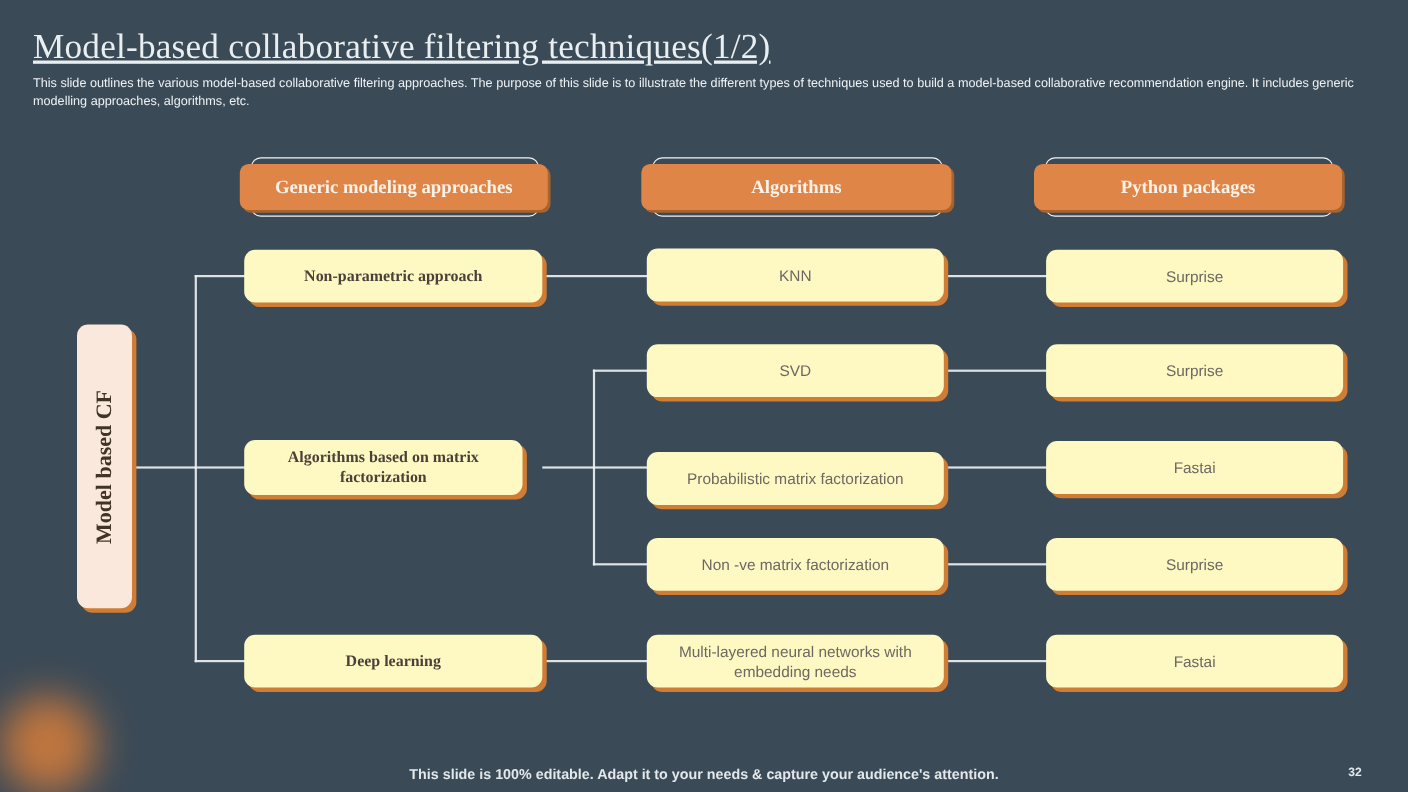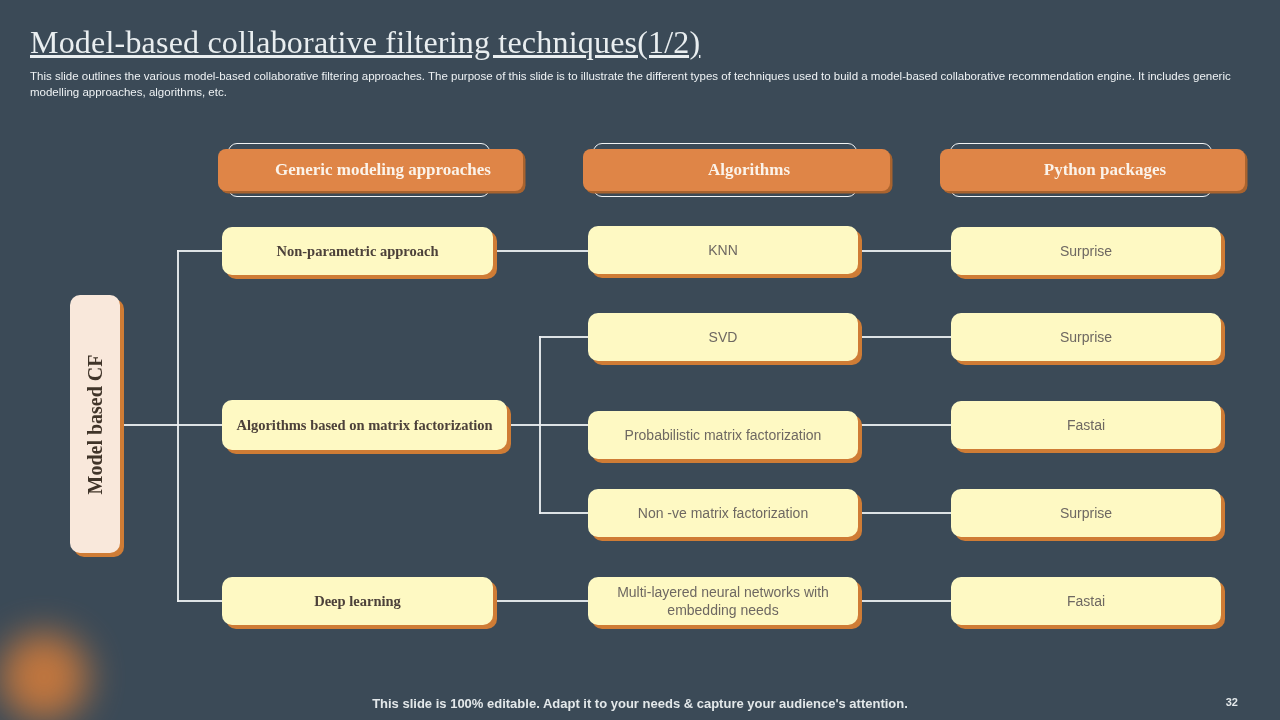--- a/index.html
+++ b/index.html
@@ -27,21 +27,20 @@
   
   .frame{
     position:absolute;border:1.4px solid #f2f4f5;border-radius:9px;z-index:2;
     background:transparent;
   }
   .hdr{
     position:absolute;height:42px;z-index:3;display:flex;align-items:center;justify-content:center;
     background:#df8547;border-radius:8px;
     font-family:"Liberation Serif", serif;font-weight:bold;font-size:17px;color:#fbf3ea;
     box-shadow:2.5px 2.5px 0 #a9632e;
-    padding-left:25px;
   }
   
   .node{
     position:absolute;z-index:3;display:flex;align-items:center;justify-content:center;
     background:#fef9c3;border-radius:10px;box-shadow:4px 4px 0 #cf7c35;
     text-align:center;padding:2px 14px;box-sizing:border-box;
   }
   .node.serif{
     font-family:"Liberation Serif", serif;font-weight:bold;font-size:14.5px;color:#4c413a;
     line-height:1.25;
@@ -105,21 +104,21 @@
 <div class="hdr" style="left:583px;top:149px;width:282px;">Algorithms</div>
 
 <div class="frame" style="left:950px;top:143px;width:260px;height:52px;"></div>
 <div class="hdr" style="left:940px;top:149px;width:280px;">Python packages</div>
 
 <div class="root-node">
   <span>Model based CF</span>
 </div>
 
 <div class="node serif" style="left:222px;top:227px;width:271px;height:48px;">Non-parametric approach</div>
-<div class="node serif" style="left:222px;top:400px;width:285px;height:50px;">Algorithms based on matrix factorization</div>
+<div class="node serif" style="left:222px;top:400px;width:253px;height:50px;">Algorithms based on matrix factorization</div>
 <div class="node serif" style="left:222px;top:577px;width:271px;height:48px;">Deep learning</div>
 
 <div class="node sans" style="left:588px;top:226px;width:270px;height:48px;">KNN</div>
 <div class="node sans" style="left:588px;top:313px;width:270px;height:48px;">SVD</div>
 <div class="node sans" style="left:588px;top:411px;width:270px;height:48px;">Probabilistic matrix factorization</div>
 <div class="node sans" style="left:588px;top:489px;width:270px;height:48px;">Non -ve matrix factorization</div>
 <div class="node sans" style="left:588px;top:577px;width:270px;height:48px;">Multi-layered  neural networks with embedding needs</div>
 
 <div class="node sans" style="left:951px;top:227px;width:270px;height:48px;">Surprise</div>
 <div class="node sans" style="left:951px;top:313px;width:270px;height:48px;">Surprise</div>

